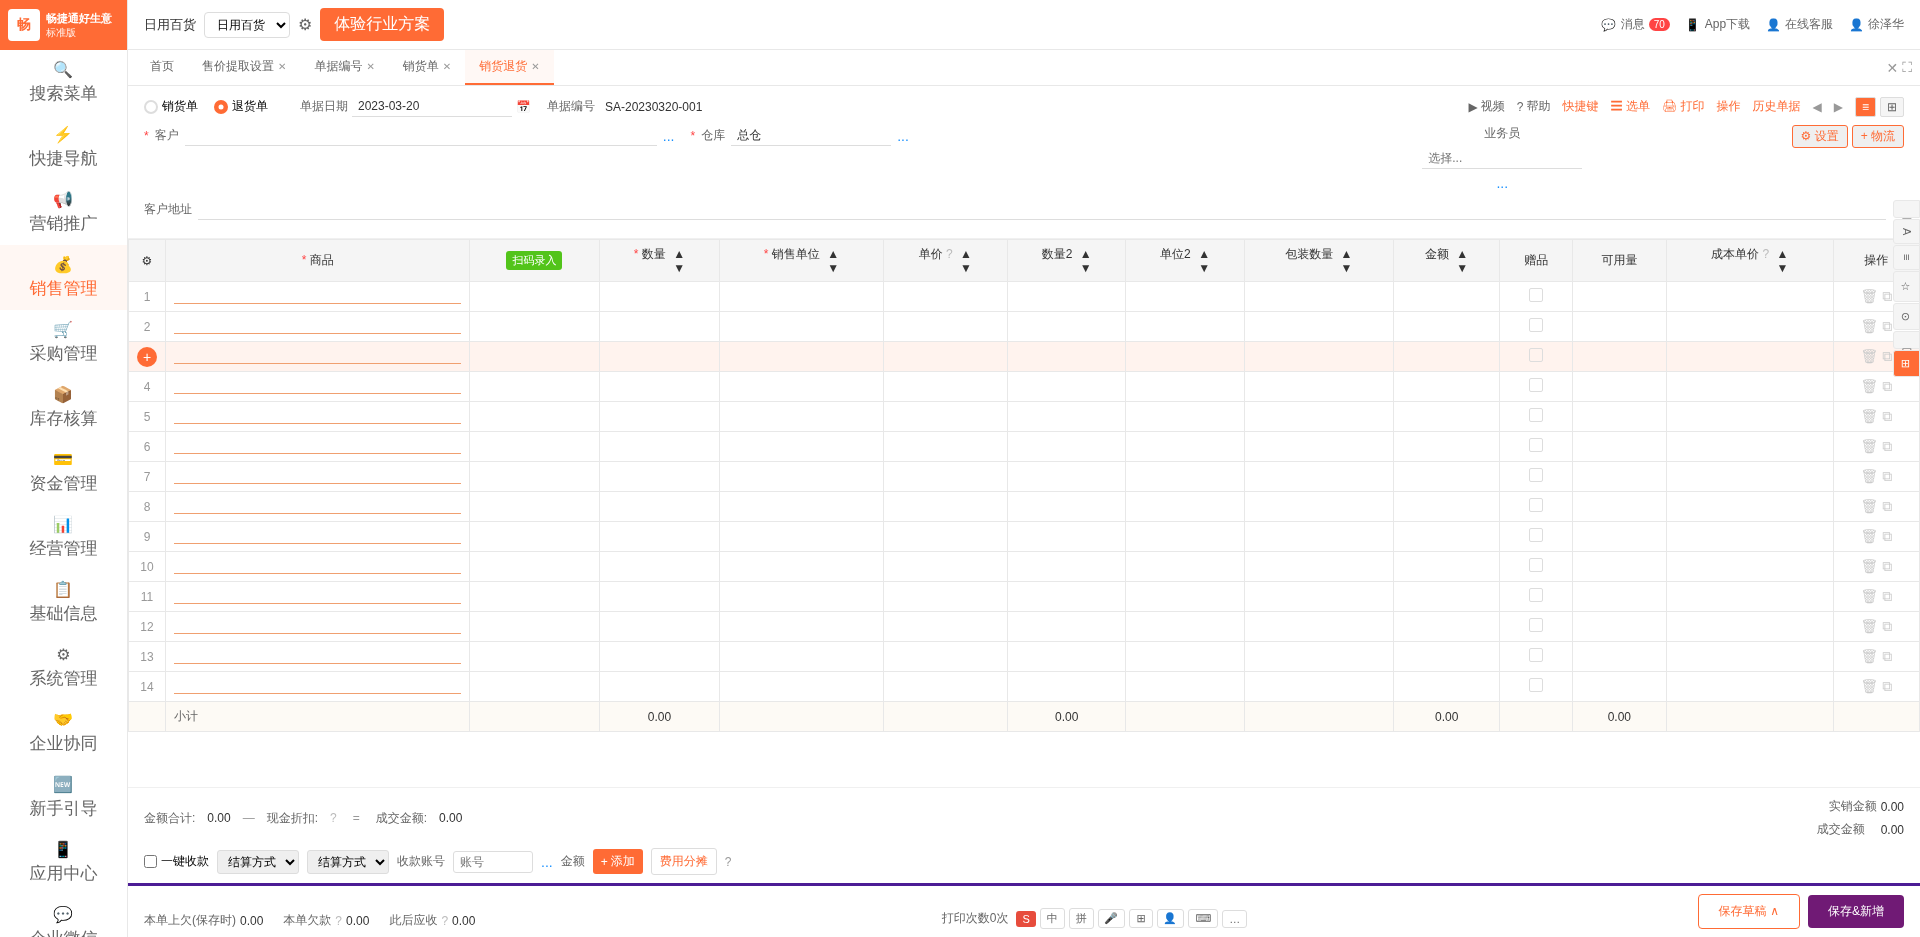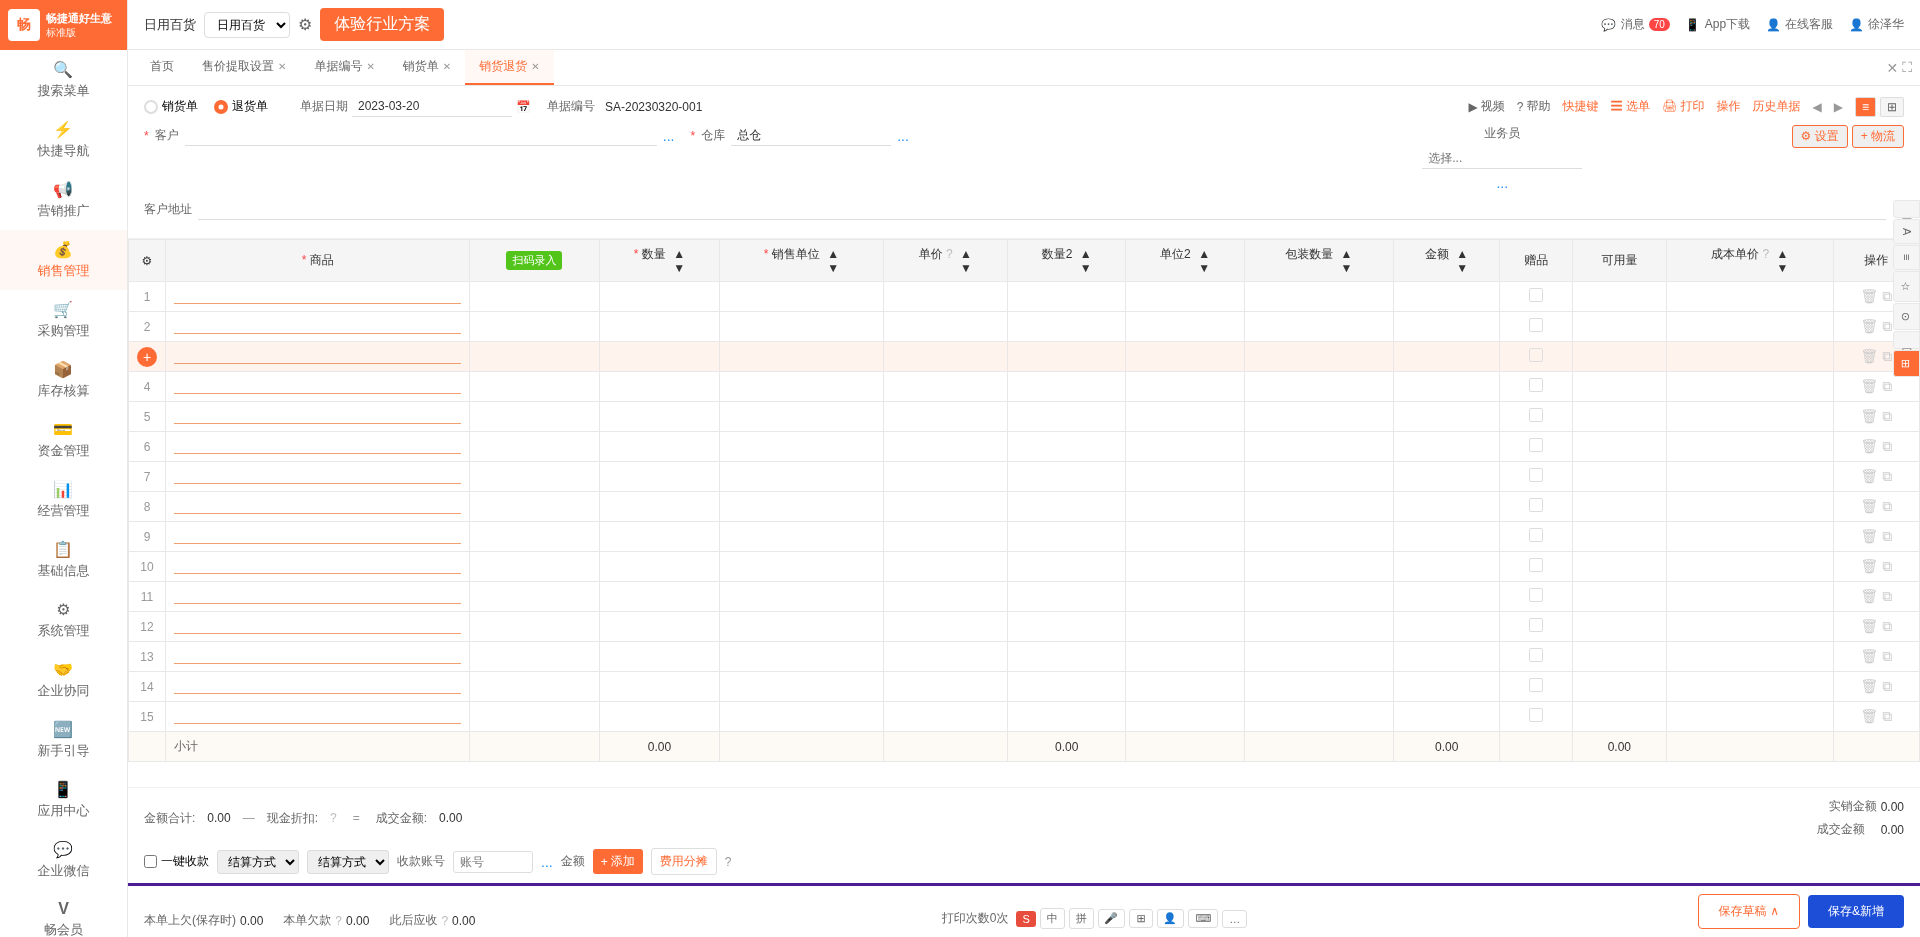--- a/index.html
+++ b/index.html
@@ -6,21 +6,21 @@
     body { background: #f5f5f5; display: flex; height: 937px; overflow: hidden; }
 
     
     .sidebar { width: 128px; background: #fff; display: flex; flex-direction: column; border-right: 1px solid #e8e8e8; flex-shrink: 0; }
     .sidebar-logo { background: #ff6b35; padding: 10px 8px; display: flex; align-items: center; gap: 6px; color: #fff; height: 50px; }
     .sidebar-logo-icon { width: 32px; height: 32px; background: #fff; border-radius: 4px; display: flex; align-items: center; justify-content: center; }
     .sidebar-logo-icon span { color: #ff6b35; font-weight: bold; font-size: 14px; }
     .sidebar-item { display: flex; flex-direction: column; align-items: center; padding: 10px 5px; cursor: pointer; color: #666; border-bottom: none; }
     .sidebar-item.active { color: #ff6b35; background: #fff7f3; }
     .sidebar-item-icon { font-size: 16px; margin-bottom: 3px; }
-    .sidebar-item-label { font-size: 13px; text-align: center; }
+    .sidebar-item-label { font-size: 17px; text-align: center; }
     .sidebar-footer { margin-top: auto; padding: 10px; display: flex; justify-content: space-around; border-top: 1px solid #f0f0f0; }
 
     
     .main { flex: 1; display: flex; flex-direction: column; overflow: hidden; }
 
     
     .topbar { background: #fff; height: 50px; display: flex; align-items: center; padding: 0 16px; border-bottom: 1px solid #e8e8e8; justify-content: space-between; }
     .topbar-left { display: flex; align-items: center; gap: 8px; }
     .topbar-select { border: 1px solid #ddd; border-radius: 4px; padding: 4px 8px; font-size: 12px; background: #fff; }
     .topbar-gear { color: #666; cursor: pointer; font-size: 16px; }
@@ -79,21 +79,21 @@
     .fee-btn { background: #fff; border: 1px solid #ddd; border-radius: 3px; padding: 4px 8px; cursor: pointer; font-size: 12px; color: #ff6b35; }
     .help-icon { color: #999; cursor: pointer; }
 
     
     .footer-bar { background: #fff; border-top: 3px solid #4c1d95; padding: 8px 16px; display: flex; align-items: flex-end; justify-content: space-between; }
     .footer-left { display: flex; gap: 20px; align-items: center; font-size: 12px; color: #666; }
     .footer-stat { display: flex; align-items: center; gap: 4px; }
     .footer-center { display: flex; align-items: center; gap: 8px; color: #666; margin-left: 16px; }
     .footer-right { display: flex; align-items: center; gap: 8px; }
     .save-draft-btn { background: #fff; border: 1px solid #ff6b35; color: #ff6b35; border-radius: 4px; padding: 8px 20px; cursor: pointer; font-size: 13px; }
-    .save-new-btn { background: #1d4ed8; color: #fff; border: none; border-radius: 4px; padding: 8px 20px; cursor: pointer; font-size: 13px; }
+    .save-new-btn { background: #701a75; color: #fff; border: none; border-radius: 4px; padding: 8px 20px; cursor: pointer; font-size: 13px; }
     .summary-row { display: flex; justify-content: space-between; align-items: center; padding: 2px 0; }
     .summary-label { color: #666; }
     .summary-value { color: #333; font-weight: 500; }
 
     
     .right-float { position: fixed; right: 0; top: 200px; display: flex; flex-direction: column; gap: 1px; z-index: 100; }
     .right-float-btn { background: #f5f5f5; border: 1px solid #e8e8e8; padding: 8px 5px; cursor: pointer; font-size: 11px; color: #666; writing-mode: vertical-lr; text-align: center; border-radius: 3px 0 0 3px; }
     .right-float-btn.active { background: #ff6b35; color: #fff; }
 
     .th-required { color: #ff4444; }
@@ -704,41 +704,20 @@
     <td class="checkbox-cell"><span class="checkbox"></span></td>
     <td></td>
     <td></td>
     <td>
       <div class="op-cell">
         <span class="delete-icon">🗑</span>
         <span class="copy-icon">⧉</span>
       </div>
     </td>
   </tr>
-          <tr>
-    <td class="row-num">15</td>
-    <td><input class="input-underline" type="text" style=""></td>
-    <td></td>
-    <td></td>
-    <td></td>
-    <td></td>
-    <td></td>
-    <td></td>
-    <td></td>
-    <td></td>
-    <td class="checkbox-cell"><span class="checkbox"></span></td>
-    <td></td>
-    <td></td>
-    <td>
-      <div class="op-cell">
-        <span class="delete-icon">🗑</span>
-        <span class="copy-icon">⧉</span>
-      </div>
-    </td>
-  </tr>
           <tr class="subtotal-row">
   <td></td>
   <td style="text-align:left;padding-left:8px;color:#666;">小计</td>
   <td></td>
   <td class="num" style="text-align:center;">0.00</td>
   <td></td>
   <td></td>
   <td class="num" style="text-align:center;">0.00</td>
   <td></td>
   <td></td>

